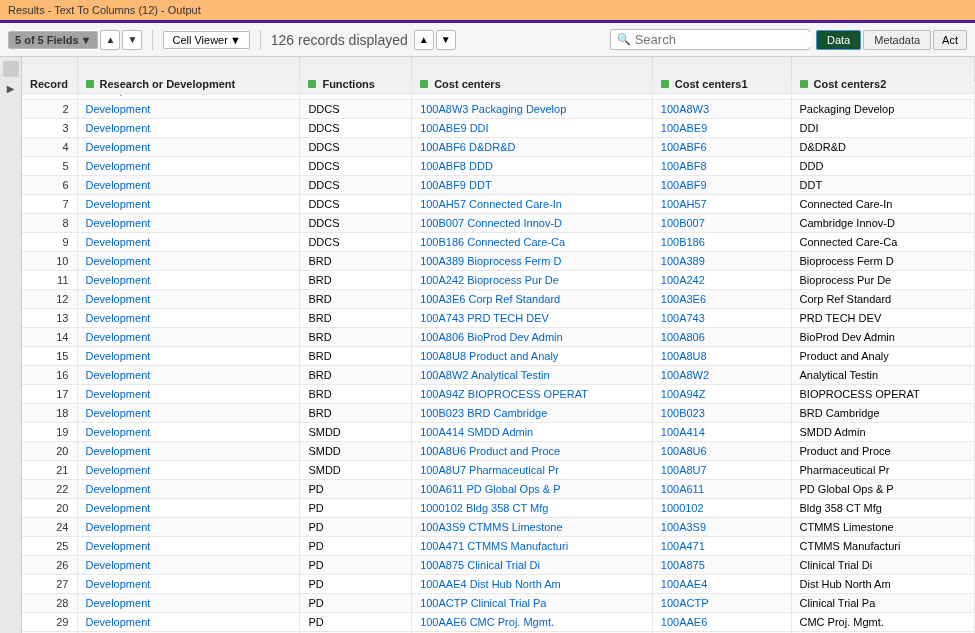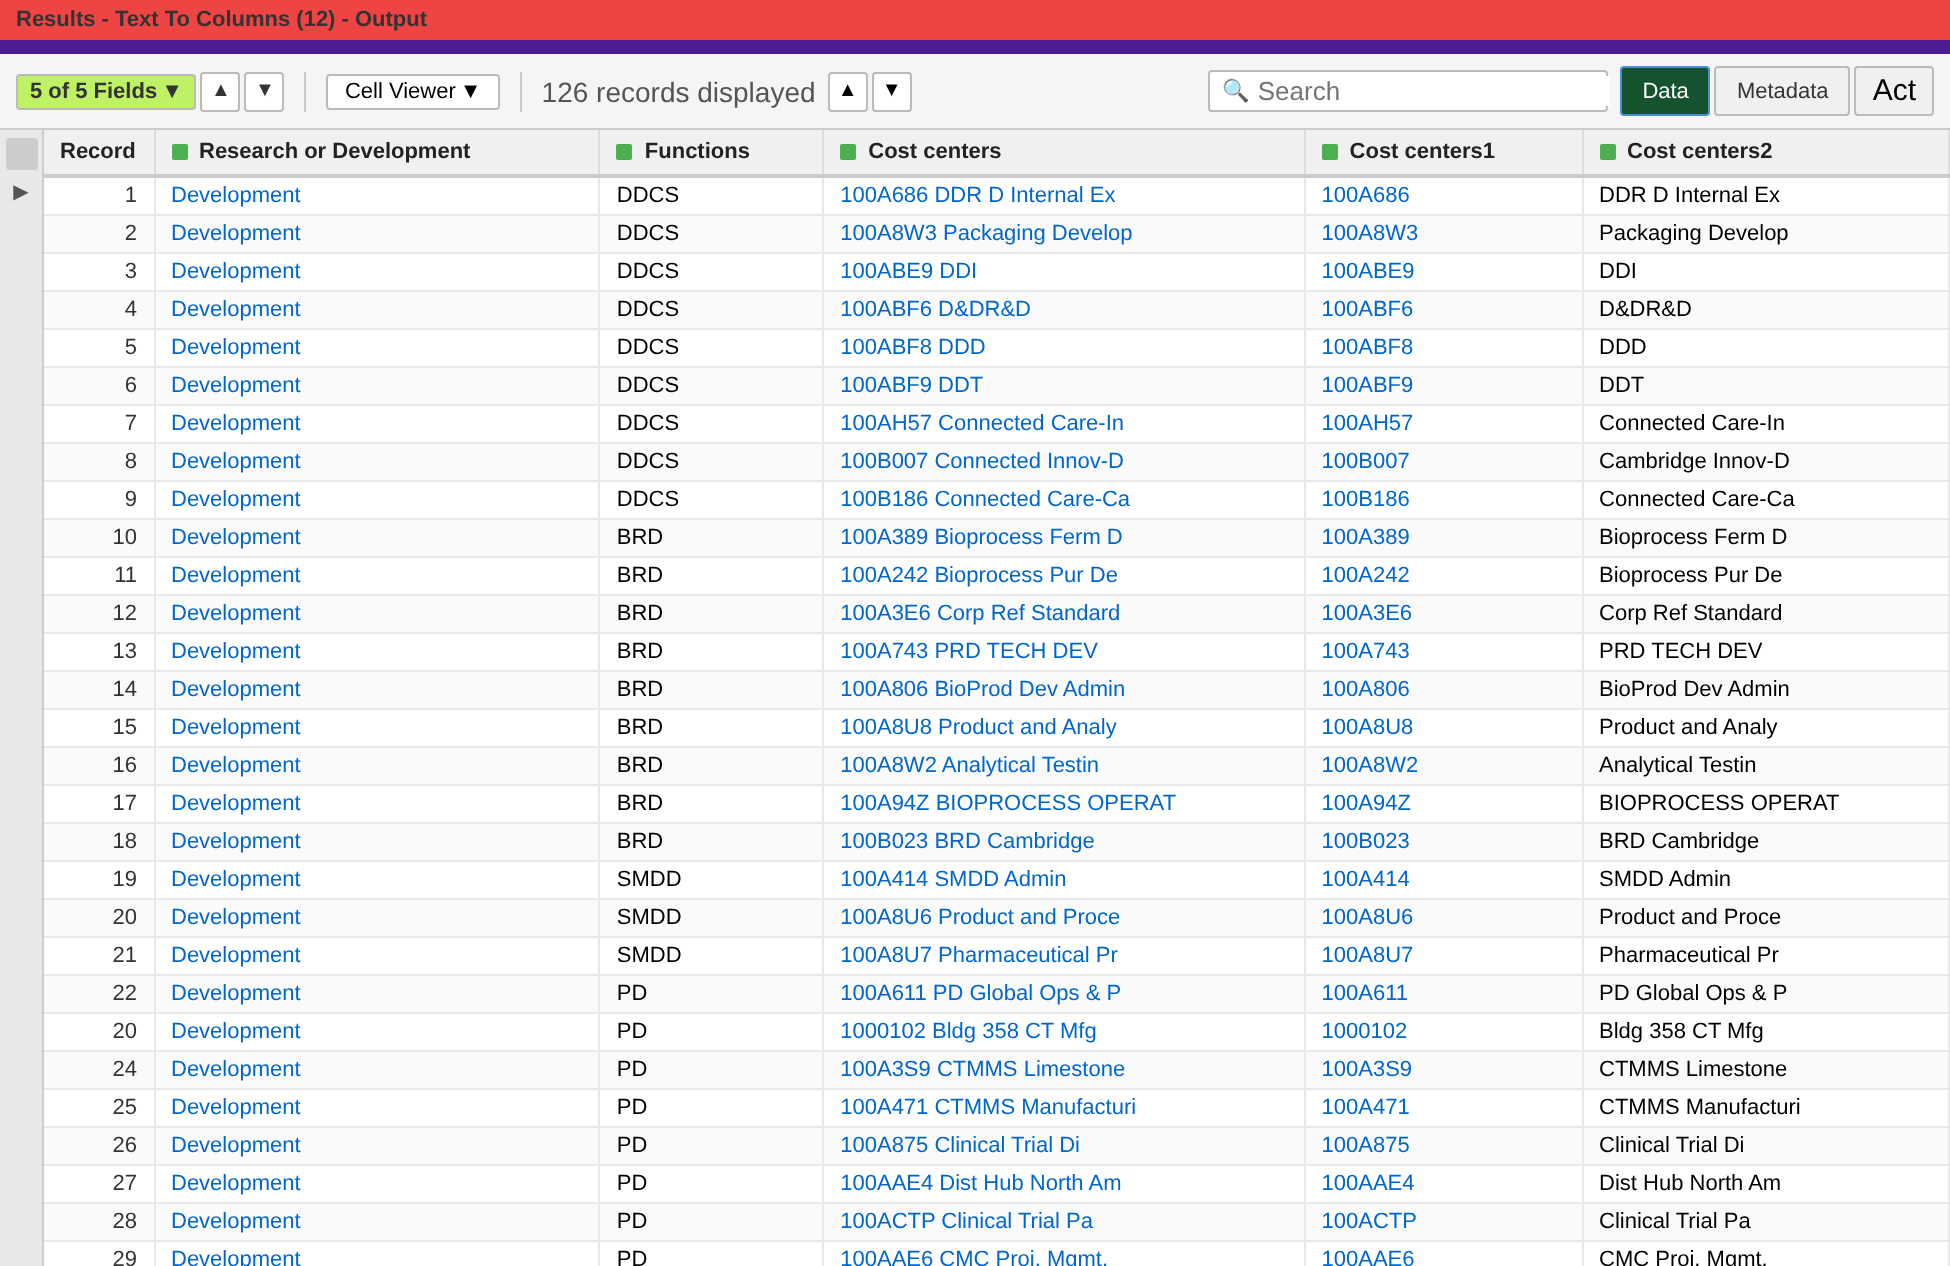--- a/index.html
+++ b/index.html
@@ -1,25 +1,24 @@
 <!DOCTYPE html>
 <html><head>
   <meta charset="utf-8">
   <style>
     * { box-sizing: border-box; margin: 0; padding: 0; }
     body { font-family: Arial, sans-serif; font-size: 12px; background: #fff; overflow: hidden; width: 975px; height: 633px; }
 
     
     .title-bar {
-      background: #ef4444;
+      background: #fdba74;
       padding: 4px 8px;
       font-size: 11px;
       color: #333;
-      border-bottom: 7px solid #4c1d95;
-      font-weight: bold;
+      border-bottom: 3px solid #4c1d95;
     }
 
     
     .toolbar {
       display: flex;
       align-items: center;
       padding: 6px 8px;
       background: #f5f5f5;
       border-bottom: 1px solid #ccc;
       gap: 6px;
@@ -27,21 +26,21 @@
     .toolbar-fields {
       display: flex;
       align-items: center;
       gap: 2px;
       font-size: 12px;
       font-weight: bold;
       color: #333;
     }
     .toolbar-fields .dropdown-btn {
       cursor: pointer;
-      background: #bef264;
+      background: #a3a3a3;
       border: 1px solid #bbb;
       border-radius: 2px;
       padding: 2px 6px;
       font-size: 11px;
       display: flex;
       align-items: center;
       gap: 2px;
     }
     .arrow-btn {
       background: #fff;
@@ -113,21 +112,21 @@
       background: #14532d;
       color: #fff;
       border-color: #4a90d9;
     }
     .tab-btn.inactive {
       background: #f0f0f0;
       color: #333;
     }
     .act-btn {
       padding: 3px 8px;
-      font-size: 15px;
+      font-size: 11px;
       background: #f0f0f0;
       border: 1px solid #bbb;
       border-radius: 2px;
       cursor: pointer;
     }
 
     
     .main-area {
       display: flex;
       height: calc(633px - 56px);
@@ -176,21 +175,21 @@
     }
     th {
       text-align: left;
       padding: 5px 8px;
       font-size: 11px;
       font-weight: bold;
       color: #222;
       border-right: 1px solid #ddd;
       white-space: nowrap;
       position: sticky;
-      top: 0;
+      top: 16px;
       background: #f0f0f0;
       z-index: 1;
     }
     th:first-child {
       width: 55px;
     }
     td {
       padding: 3px 8px;
       font-size: 11px;
       border-bottom: 1px solid #e8e8e8;

